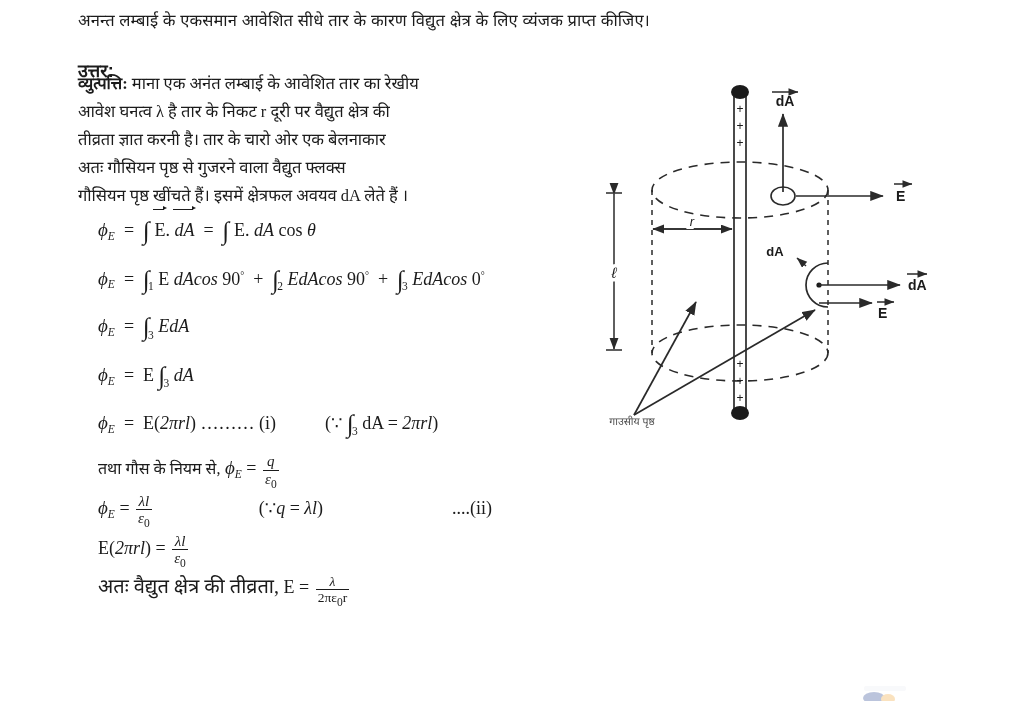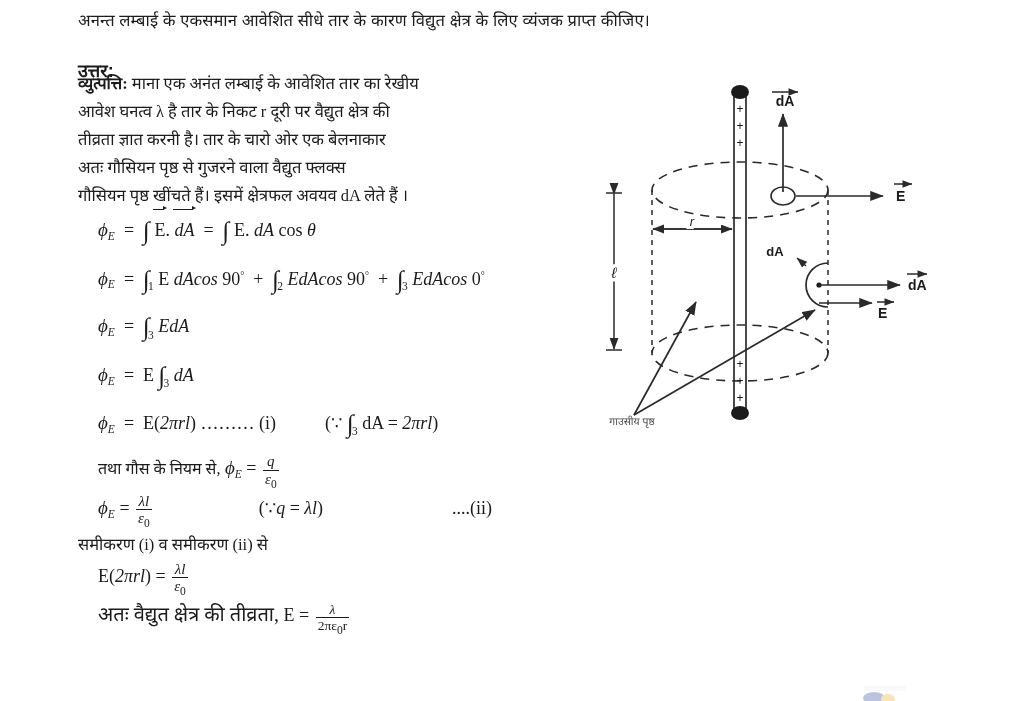--- a/index.html
+++ b/index.html
@@ -159,21 +159,20 @@
 
     <div class="eqline tight">
       <span class="phi">ϕ</span><span class="sub">E</span> =
       <span class="frac"><span class="num"><i class="it">λl</i></span><span class="den"><i class="it">ε</i><span class="sub0">0</span></span></span>
       <span class="gap-a"></span>
       <span>(<span class="up">∵</span><i class="it">q</i> = <i class="it">λl</i>)</span>
       <span class="gap-b"></span>
       <span>....(ii)</span>
     </div>
 
-    <div class="hline">समीकरण (i) व समीकरण (ii) से</div>
 
     <div class="eqline tight">
       <span class="up">E</span>(<i class="it">2πrl</i>) =
       <span class="frac"><span class="num"><i class="it">λl</i></span><span class="den"><i class="it">ε</i><span class="sub0">0</span></span></span>
     </div>
 
     <div class="eqline tight">
       <span class="hline" style="font-size:20px">अतः वैद्युत क्षेत्र की तीव्रता,</span>
       <span class="up">E</span> =
       <span class="frac sm"><span class="num"><i class="it">λ</i></span><span class="den"><span class="up">2πε</span><span class="sub0">0</span><span class="up">r</span></span></span>

